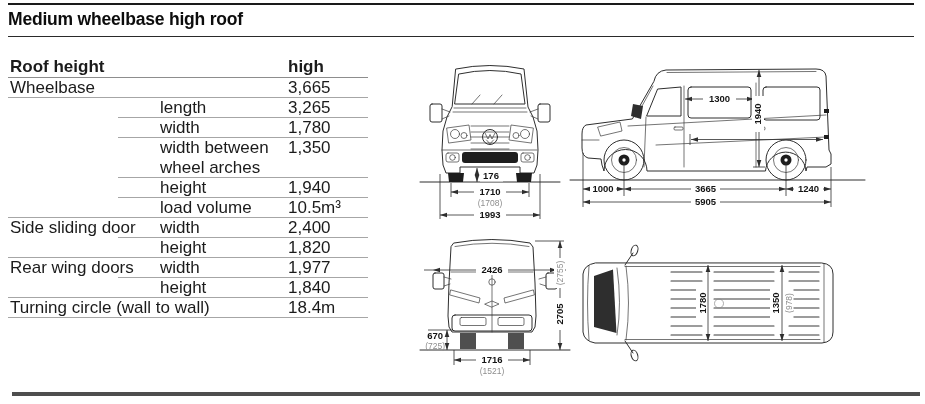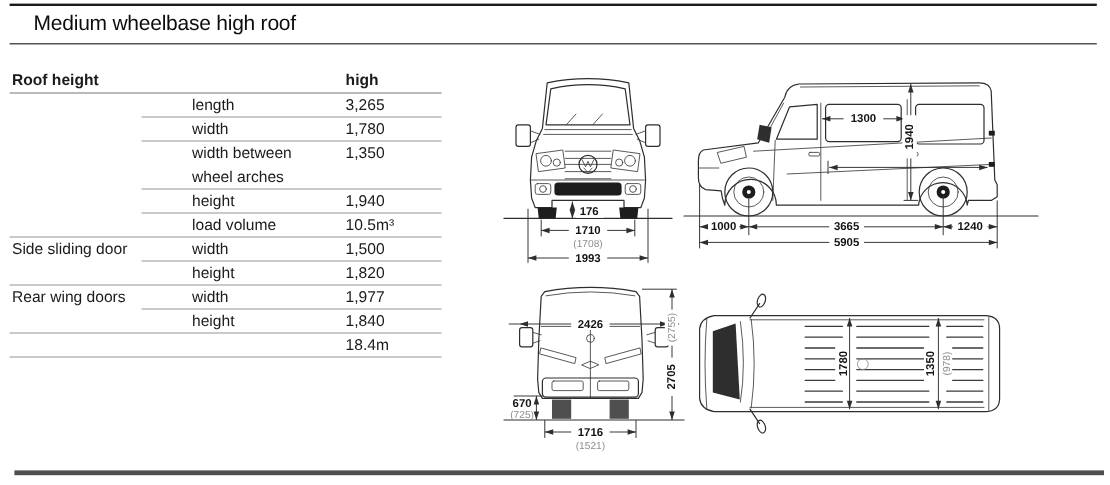--- a/index.html
+++ b/index.html
@@ -1,22 +1,22 @@
 <!DOCTYPE html>
 <html><head>
 <meta charset="utf-8">
 <style>
   html,body{margin:0;padding:0;background:#fff;}
   #page{position:relative;width:925px;height:404px;background:#fff;overflow:hidden;
         font-family:"Liberation Sans",sans-serif;color:#1b1b1b;}
   .rule{position:absolute;background:#1a1a1a;}
-  #title{position:absolute;left:8px;top:9px;font-size:17.5px;font-weight:400;
-         letter-spacing:-0.2px;color:#0c0c0c;white-space:nowrap;margin-left:20px;}
+  #title{position:absolute;left:8px;top:9px;font-size:17.5px;font-weight:700;
+         letter-spacing:-0.2px;color:#0c0c0c;white-space:nowrap;}
   
-  #spec-table{position:absolute;left:8px;top:56px;width:360px;font-size:13px;}
+  #spec-table{position:absolute;left:8px;top:56px;width:360px;font-size:17px;}
   .trow{position:relative;height:20px;line-height:20px;white-space:nowrap;}
   .trow.hrow{height:22px;line-height:22px;font-weight:700;}
   .trow.tall{height:40px;}
   .trow .c1{position:absolute;left:2px;top:0;}
   .trow .c2{position:absolute;left:110px;top:0;margin-left:42px;}
   .trow .cv{position:absolute;left:280px;top:0;}
   .two span{display:block;height:20px;line-height:20px;}
   .bf::after,.bp::after{content:"";position:absolute;bottom:0;right:0;height:0;
         border-bottom:1px solid #a6a6a6;}
   .bf::after{left:0;}
@@ -44,20 +44,24 @@
 
   <div class="rule" style="left:8px;top:3px;width:906px;height:2px;"></div>
   <div id="title">Medium wheelbase high roof</div>
   <div class="rule" style="left:8px;top:36px;width:906px;height:1px;background:#2a2a2a;"></div>
 
   <div id="spec-table">
     <div class="trow hrow bf">
       <span class="c1">Roof height</span>
       <span class="cv">high</span>
     </div>
+    <div class="trow bf">
+      <span class="c1">Wheelbase</span>
+      <span class="cv">3,665</span>
+    </div>
     <div class="trow bp">
       <span class="c2">length</span>
       <span class="cv">3,265</span>
     </div>
     <div class="trow bp">
       <span class="c2">width</span>
       <span class="cv">1,780</span>
     </div>
     <div class="trow tall bp">
       <span class="c2 two">
@@ -70,36 +74,37 @@
       <span class="c2">height</span>
       <span class="cv">1,940</span>
     </div>
     <div class="trow bf">
       <span class="c2">load volume</span>
       <span class="cv">10.5m³</span>
     </div>
     <div class="trow bp">
       <span class="c1">Side sliding door</span>
       <span class="c2">width</span>
-      <span class="cv">1,500</span>
+      <span class="cv">2,400</span>
     </div>
     <div class="trow bf">
       <span class="c2">height</span>
       <span class="cv">1,820</span>
     </div>
     <div class="trow bp">
       <span class="c1">Rear wing doors</span>
       <span class="c2">width</span>
       <span class="cv">1,977</span>
     </div>
     <div class="trow bf">
       <span class="c2">height</span>
       <span class="cv">1,840</span>
     </div>
     <div class="trow bf">
+      <span class="c1">Turning circle (wall to wall)</span>
       <span class="cv">18.4m</span>
     </div>
   </div>
 
   <svg style="left:420px;top:55px;" width="140" height="172" viewBox="0 0 140 172">
     <defs>
       <marker id="mS" markerUnits="userSpaceOnUse" markerWidth="8" markerHeight="6" refX="0.5" refY="3" orient="auto">
         <path d="M0.5,3 L7.5,0.7 L7.5,5.3 Z" fill="#2e2e2e"></path>
       </marker>
       <marker id="mE" markerUnits="userSpaceOnUse" markerWidth="8" markerHeight="6" refX="7.5" refY="3" orient="auto">

